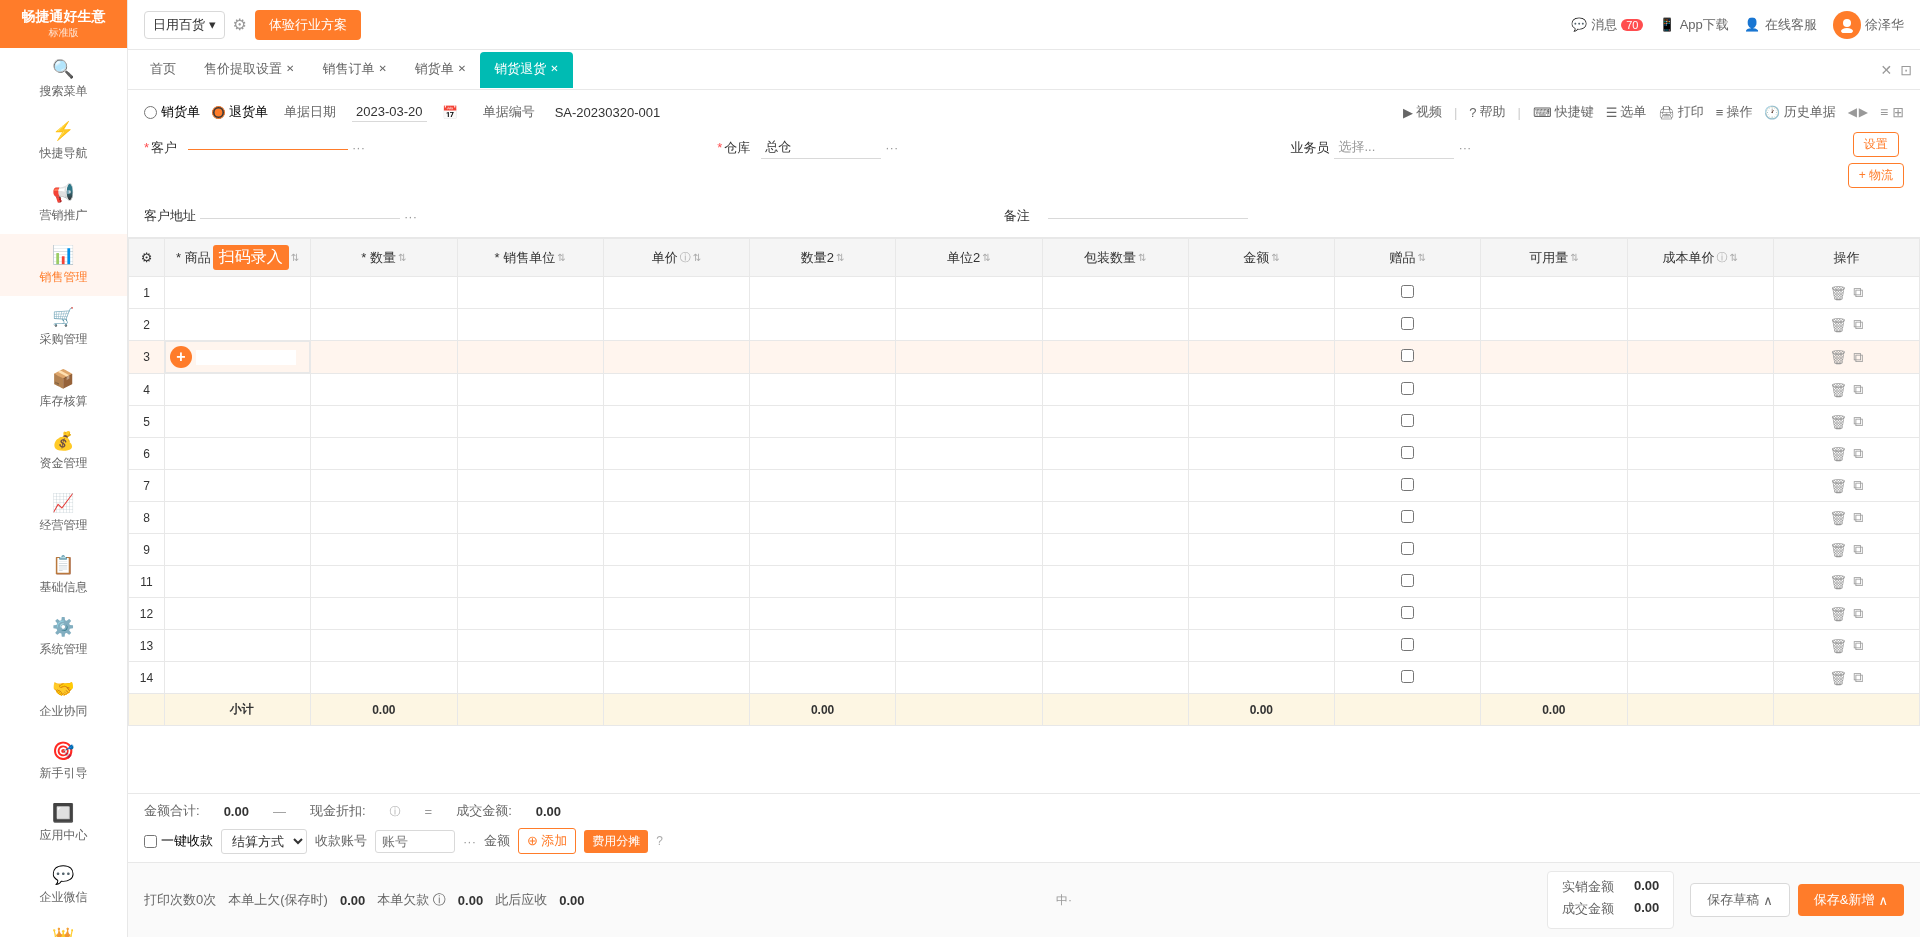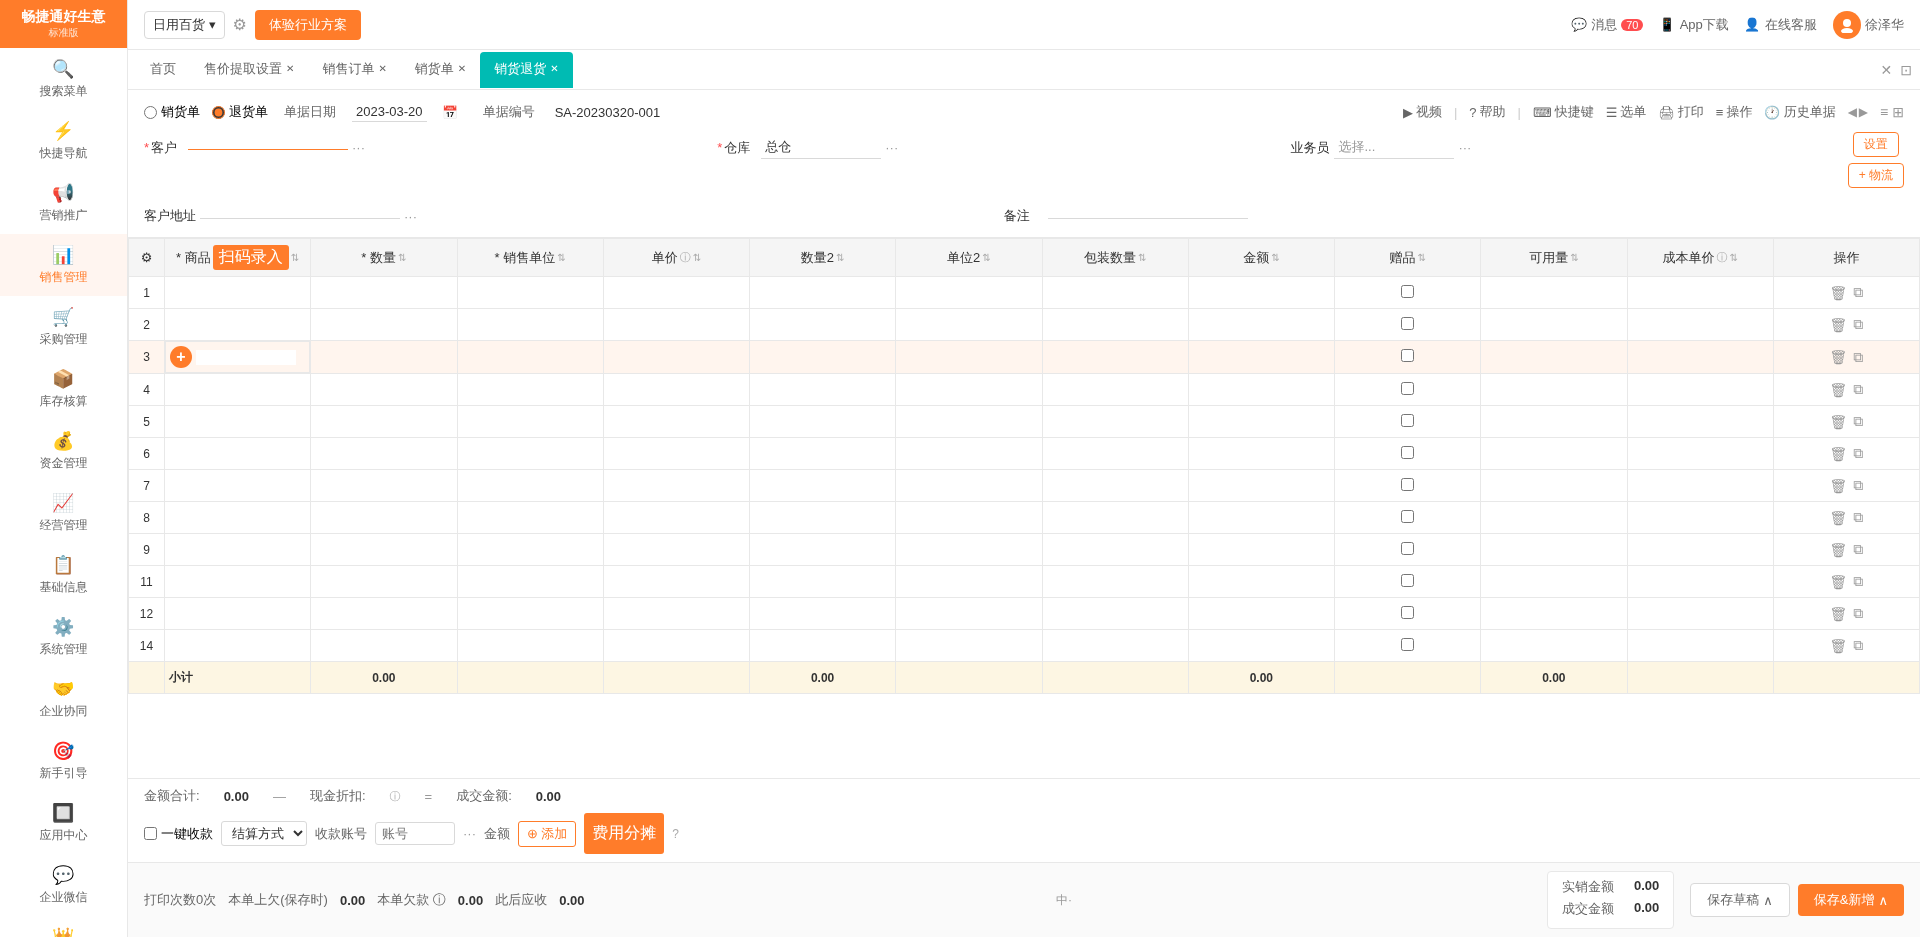--- a/index.html
+++ b/index.html
@@ -73,21 +73,21 @@
     .total-row { display: flex; align-items: center; gap: 24px; margin-bottom: 8px; }
     .total-label { color: #666; }
     .total-value { color: #333; font-weight: bold; }
     .minus-icon { color: #999; }
     .equal-icon { color: #999; }
     .payment-row { display: flex; align-items: center; gap: 8px; }
     .payment-checkbox { display: flex; align-items: center; gap: 4px; cursor: pointer; }
     .payment-select { border: 1px solid #d9d9d9; border-radius: 3px; padding: 3px 6px; color: #333; background: #fff; cursor: pointer; }
     .payment-dots { color: #999; cursor: pointer; }
     .add-fee-btn { background: none; border: 1px solid #ff7c2a; color: #ff7c2a; border-radius: 3px; padding: 3px 8px; cursor: pointer; font-size: 12px; }
-    .fee-split-btn { background: #ff7c2a; color: #fff; border: none; border-radius: 3px; padding: 10px 8px; cursor: pointer; font-size: 16px; }
+    .fee-split-btn { background: #ff7c2a; color: #fff; border: none; border-radius: 3px; padding: 3px 8px; cursor: pointer; font-size: 12px; }
     .question-icon { color: #aaa; cursor: pointer; font-size: 12px; }
 
     
     .footer { display: flex; align-items: center; justify-content: space-between; padding: 8px 16px; background: #fafafa; border-top: 1px solid #e8e8e8; }
     .footer-left { display: flex; align-items: center; gap: 12px; font-size: 12px; color: #666; }
     .footer-center { display: flex; align-items: center; gap: 4px; }
     .footer-right { display: flex; align-items: center; gap: 8px; }
     .save-draft-btn { background: #fff; border: 1px solid #d9d9d9; color: #666; border-radius: 4px; padding: 7px 16px; cursor: pointer; display: flex; align-items: center; gap: 4px; }
     .save-new-btn { background: #ff7c2a; color: #fff; border: none; border-radius: 4px; padding: 7px 16px; cursor: pointer; display: flex; align-items: center; gap: 4px; }
     .summary-item { display: flex; justify-content: space-between; gap: 20px; margin-bottom: 4px; font-size: 13px; }
@@ -647,20 +647,40 @@
               <td></td>
               <td></td>
               <td>
                 <div class="action-icons">
       <span class="action-icon">🗑</span>
       <span class="action-icon">⧉</span>
     </div>
               </td>
             </tr>
             <tr>
+              <td>13</td>
+              <td></td>
+              <td></td>
+              <td></td>
+              <td></td>
+              <td></td>
+              <td></td>
+              <td></td>
+              <td></td>
+              <td class="checkbox-cell"><input type="checkbox" style=""></td>
+              <td></td>
+              <td></td>
+              <td>
+                <div class="action-icons">
+      <span class="action-icon">🗑</span>
+      <span class="action-icon">⧉</span>
+    </div>
+              </td>
+            </tr>
+            <tr>
               <td>14</td>
               <td></td>
               <td></td>
               <td></td>
               <td></td>
               <td></td>
               <td></td>
               <td></td>
               <td></td>
               <td class="checkbox-cell"><input type="checkbox" style=""></td>
@@ -668,21 +688,21 @@
               <td></td>
               <td>
                 <div class="action-icons">
       <span class="action-icon">🗑</span>
       <span class="action-icon">⧉</span>
     </div>
               </td>
             </tr>
             <tr class="subtotal-row">
     <td></td>
-    <td style="text-align:left;padding-left:4px;">小计</td>
+    <td style="text-align:center;padding-left:12px;">小计</td>
     <td>0.00</td>
     <td></td>
     <td></td>
     <td>0.00</td>
     <td></td>
     <td></td>
     <td>0.00</td>
     <td></td>
     <td>0.00</td>
     <td></td>

